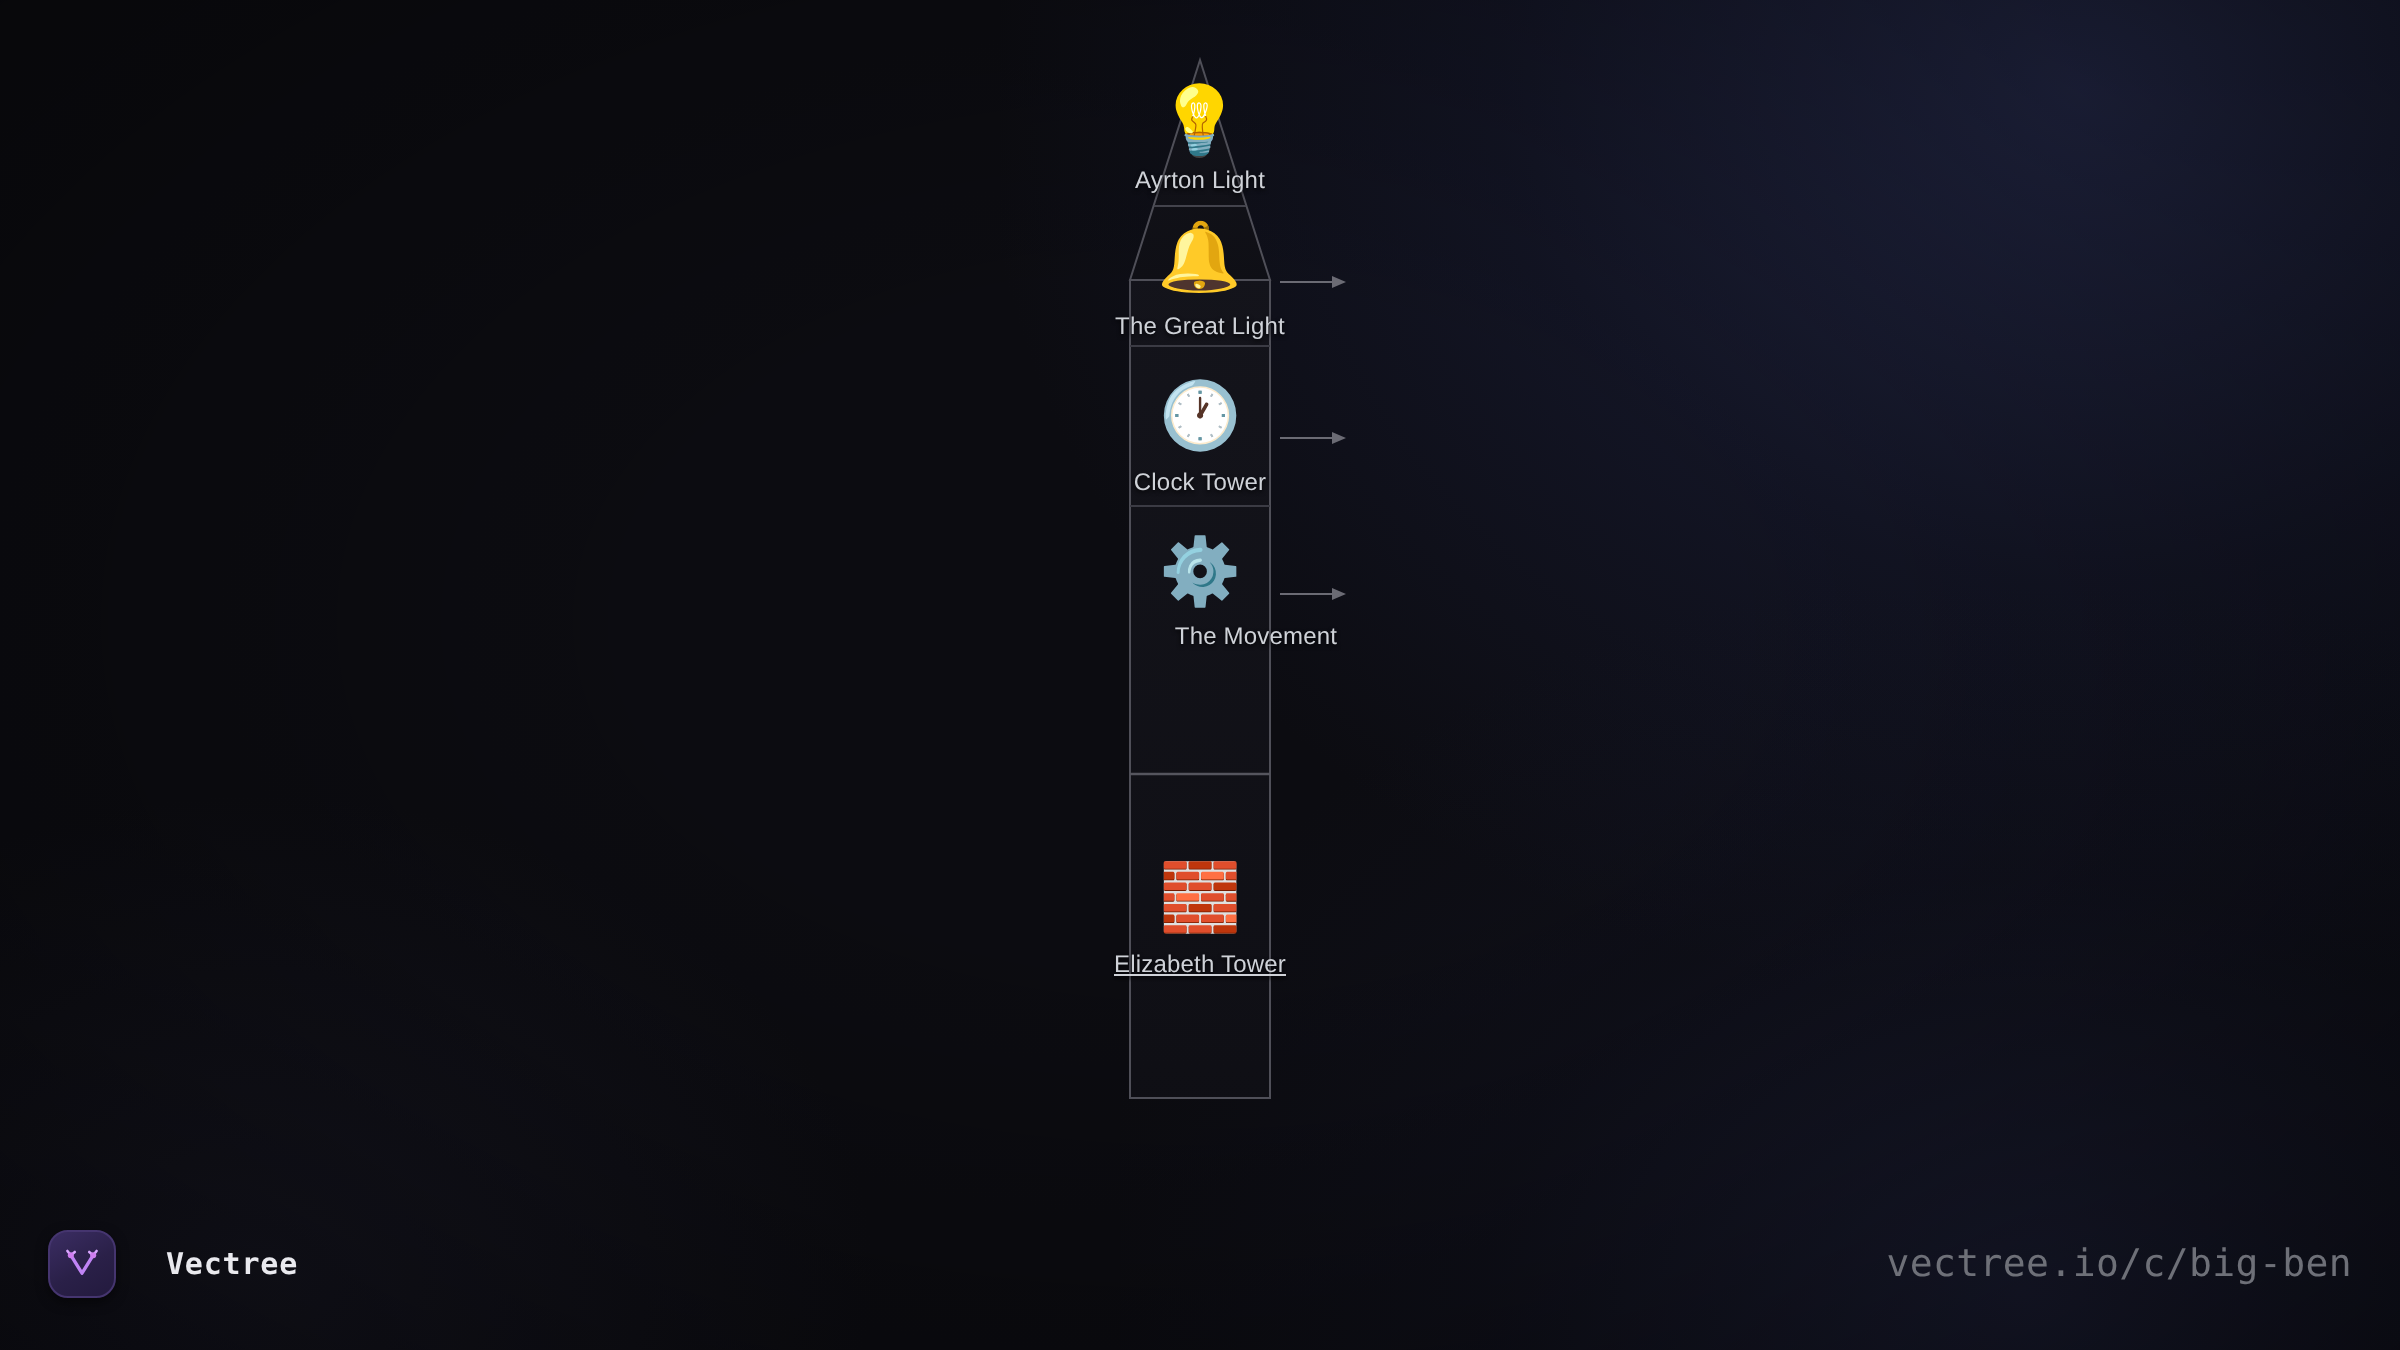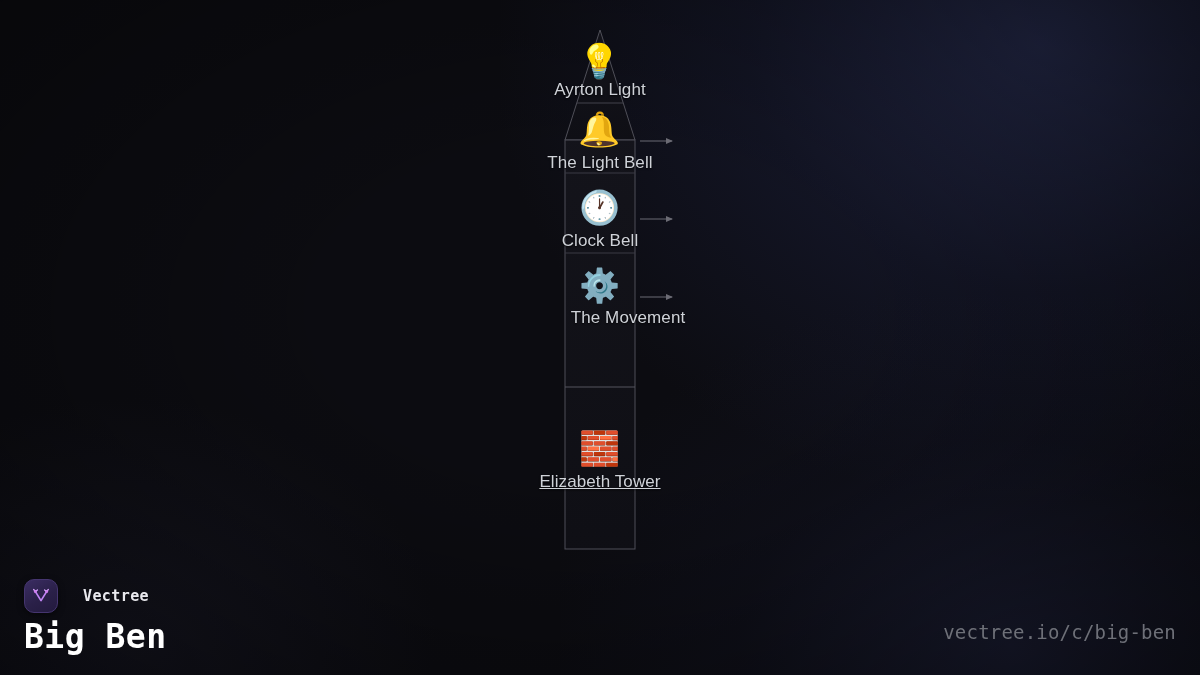--- a/index.html
+++ b/index.html
@@ -54,21 +54,21 @@
   #tower-diagram {
     position: absolute;
     left: 0;
     top: 0;
     width: 1200px;
     height: 675px;
   }
   .node-label {
     position: absolute;
     color: #cfd2d8;
-    font-size: 17px;
+    font-size: 12px;
     line-height: 12px;
     text-align: center;
     white-space: nowrap;
     letter-spacing: 0.1px;
     transform: translateX(-50%);
     text-shadow: 0 1px 2px rgba(0,0,0,0.85);
   }
   .node-icon {
     position: absolute;
     transform: translateX(-50%);
@@ -160,42 +160,41 @@
 
     <line x1="640" y1="141" x2="672" y2="141" stroke="#6b6b74" stroke-width="1" marker-end="url(#arrowHead)"></line>
     <line x1="640" y1="219" x2="672" y2="219" stroke="#6b6b74" stroke-width="1" marker-end="url(#arrowHead)"></line>
     <line x1="640" y1="297" x2="672" y2="297" stroke="#6b6b74" stroke-width="1" marker-end="url(#arrowHead)"></line>
   </svg>
 
   <div class="node-icon ico-lg" style="left:600px; top:44px;">💡</div>
   <div class="node-label" style="left:600px; top:84px;">Ayrton Light</div>
 
   <div class="node-icon ico-lg" style="left:600px; top:112px;">🔔</div>
-  <div class="node-label" style="left:600px; top:157px;">The Light Bell</div>
+  <div class="node-label" style="left:600px; top:157px;">The Great Light</div>
 
   <div class="node-icon ico-md" style="left:600px; top:191px;">🕐</div>
-  <div class="node-label" style="left:600px; top:235px;">Clock Bell</div>
+  <div class="node-label" style="left:600px; top:235px;">Clock Tower</div>
 
   <div class="node-icon ico-md" style="left:600px; top:269px;">⚙️</div>
   <div class="node-label" style="left:600px; top:312px;margin-left:28px;">The Movement</div>
 
   <div class="node-icon ico-md" style="left:600px; top:432px;">🧱</div>
   <div class="node-label" style="left:600px; top:476px;text-decoration:underline;">Elizabeth Tower</div>
 
   <div id="brand">
     <div class="brand-row">
       <div class="brand-mark">
         <svg width="20" height="20" viewBox="0 0 20 20" xmlns="http://www.w3.org/2000/svg">
           <path d="M4.4,5.6 L10,14.6 L15.6,5.6" fill="none" stroke="#c084f5" stroke-width="1.7" stroke-linecap="round" stroke-linejoin="round"></path>
           <path d="M4.4,5.6 L2.7,3.5 M4.4,5.6 L6.4,4.0" fill="none" stroke="#d9a6ff" stroke-width="1.3" stroke-linecap="round"></path>
           <path d="M15.6,5.6 L17.3,3.5 M15.6,5.6 L13.6,4.0" fill="none" stroke="#d9a6ff" stroke-width="1.3" stroke-linecap="round"></path>
           <circle cx="4.4" cy="5.6" r="1.5" fill="#cf7ef0"></circle>
           <circle cx="15.6" cy="5.6" r="1.5" fill="#cf7ef0"></circle>
         </svg>
       </div>
       <div class="brand-name">Vectree</div>
     </div>
-    <div id="page-title">Big Ben</div>
   </div>
 
   <div id="site-url">vectree.io/c/big-ben</div>
 
 </div>
 
 </body></html>

